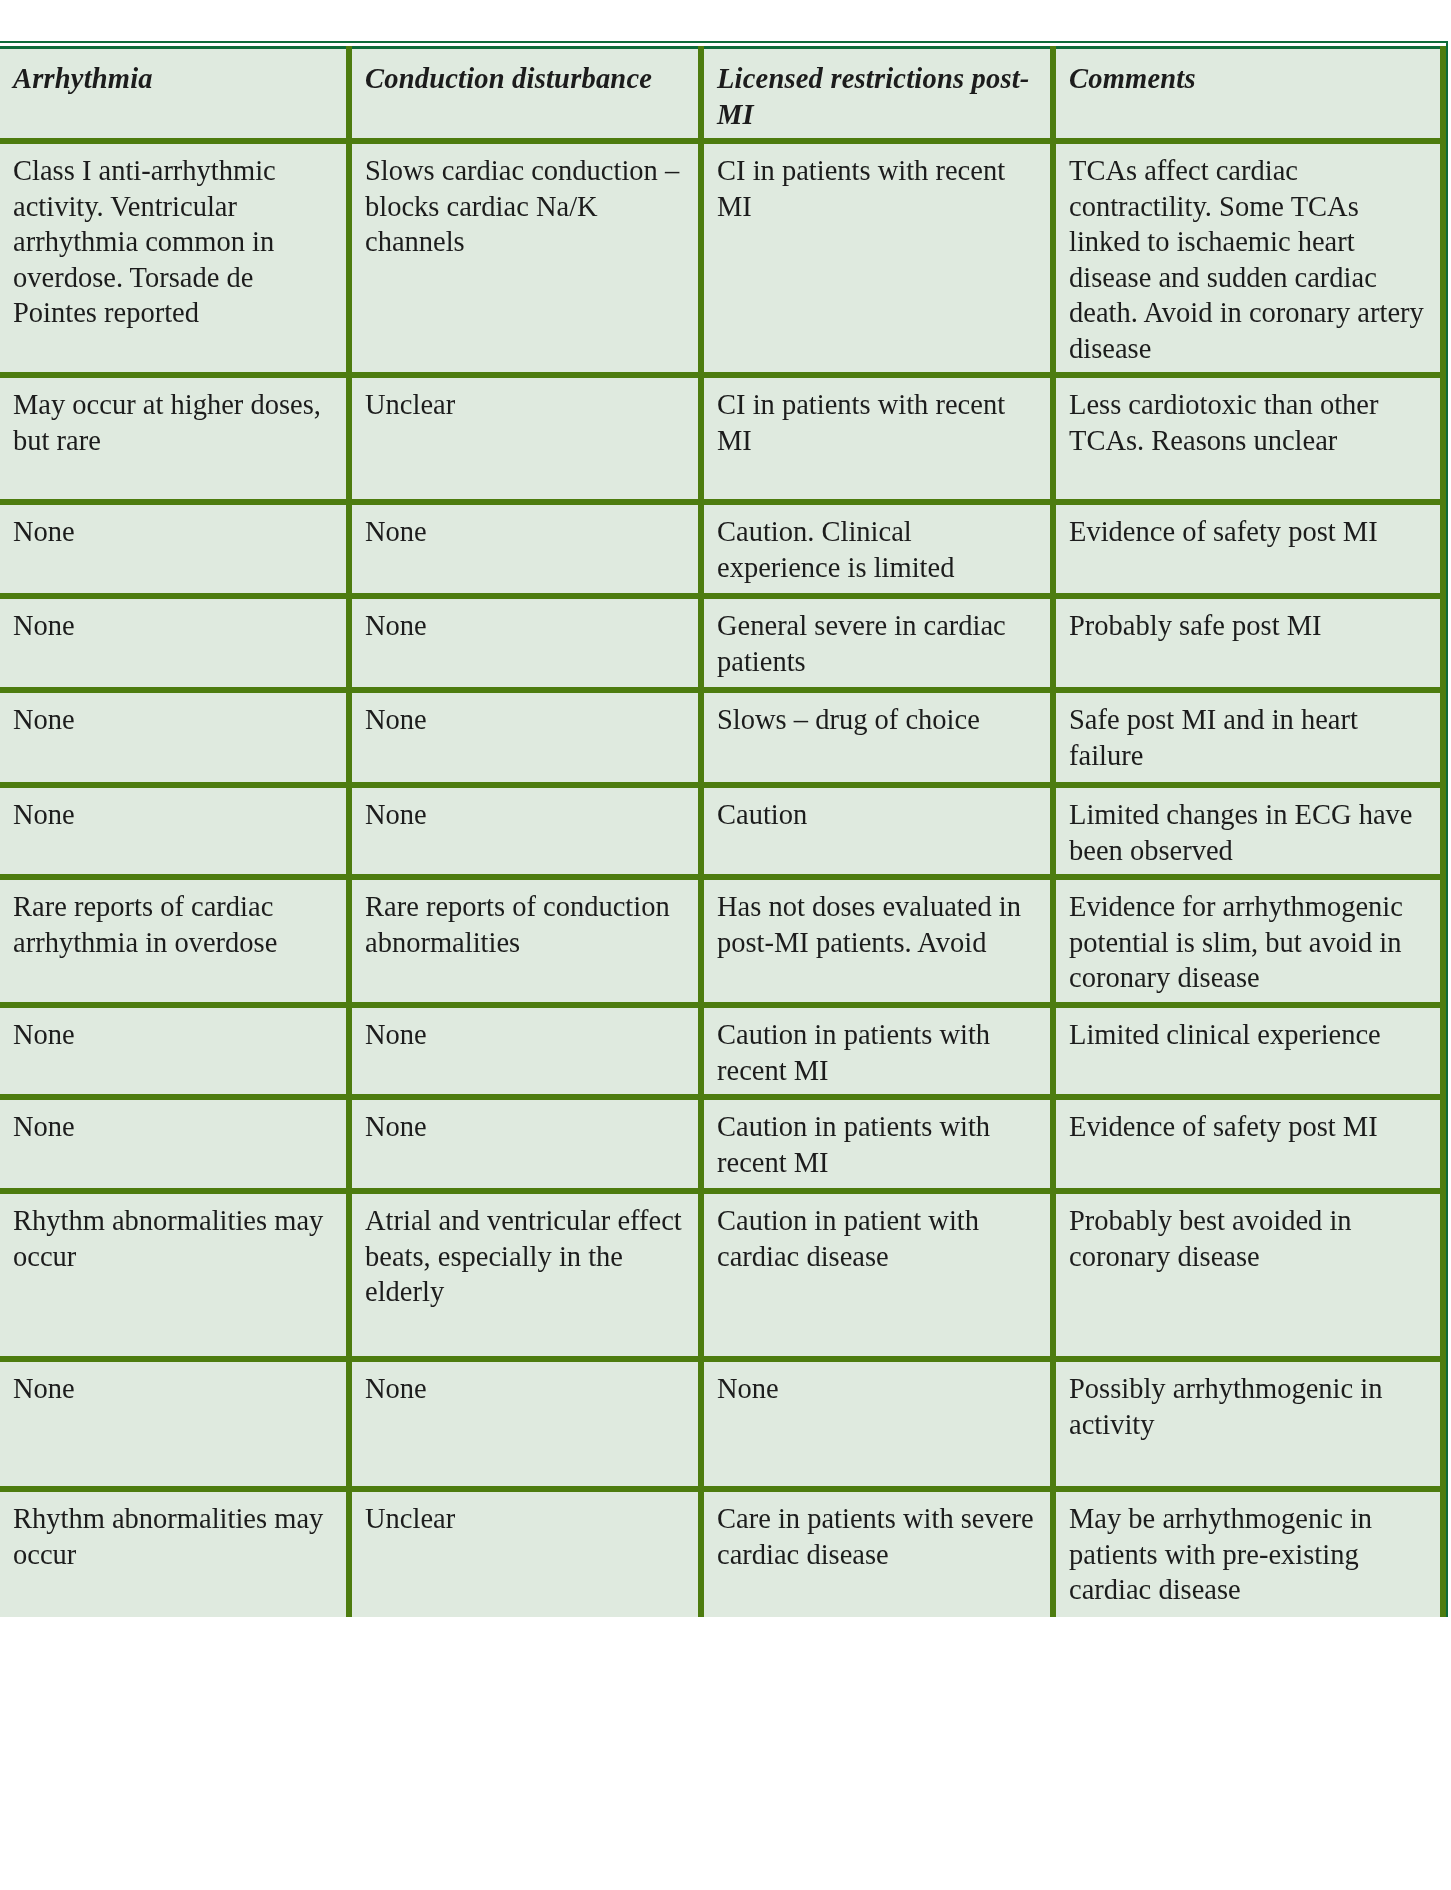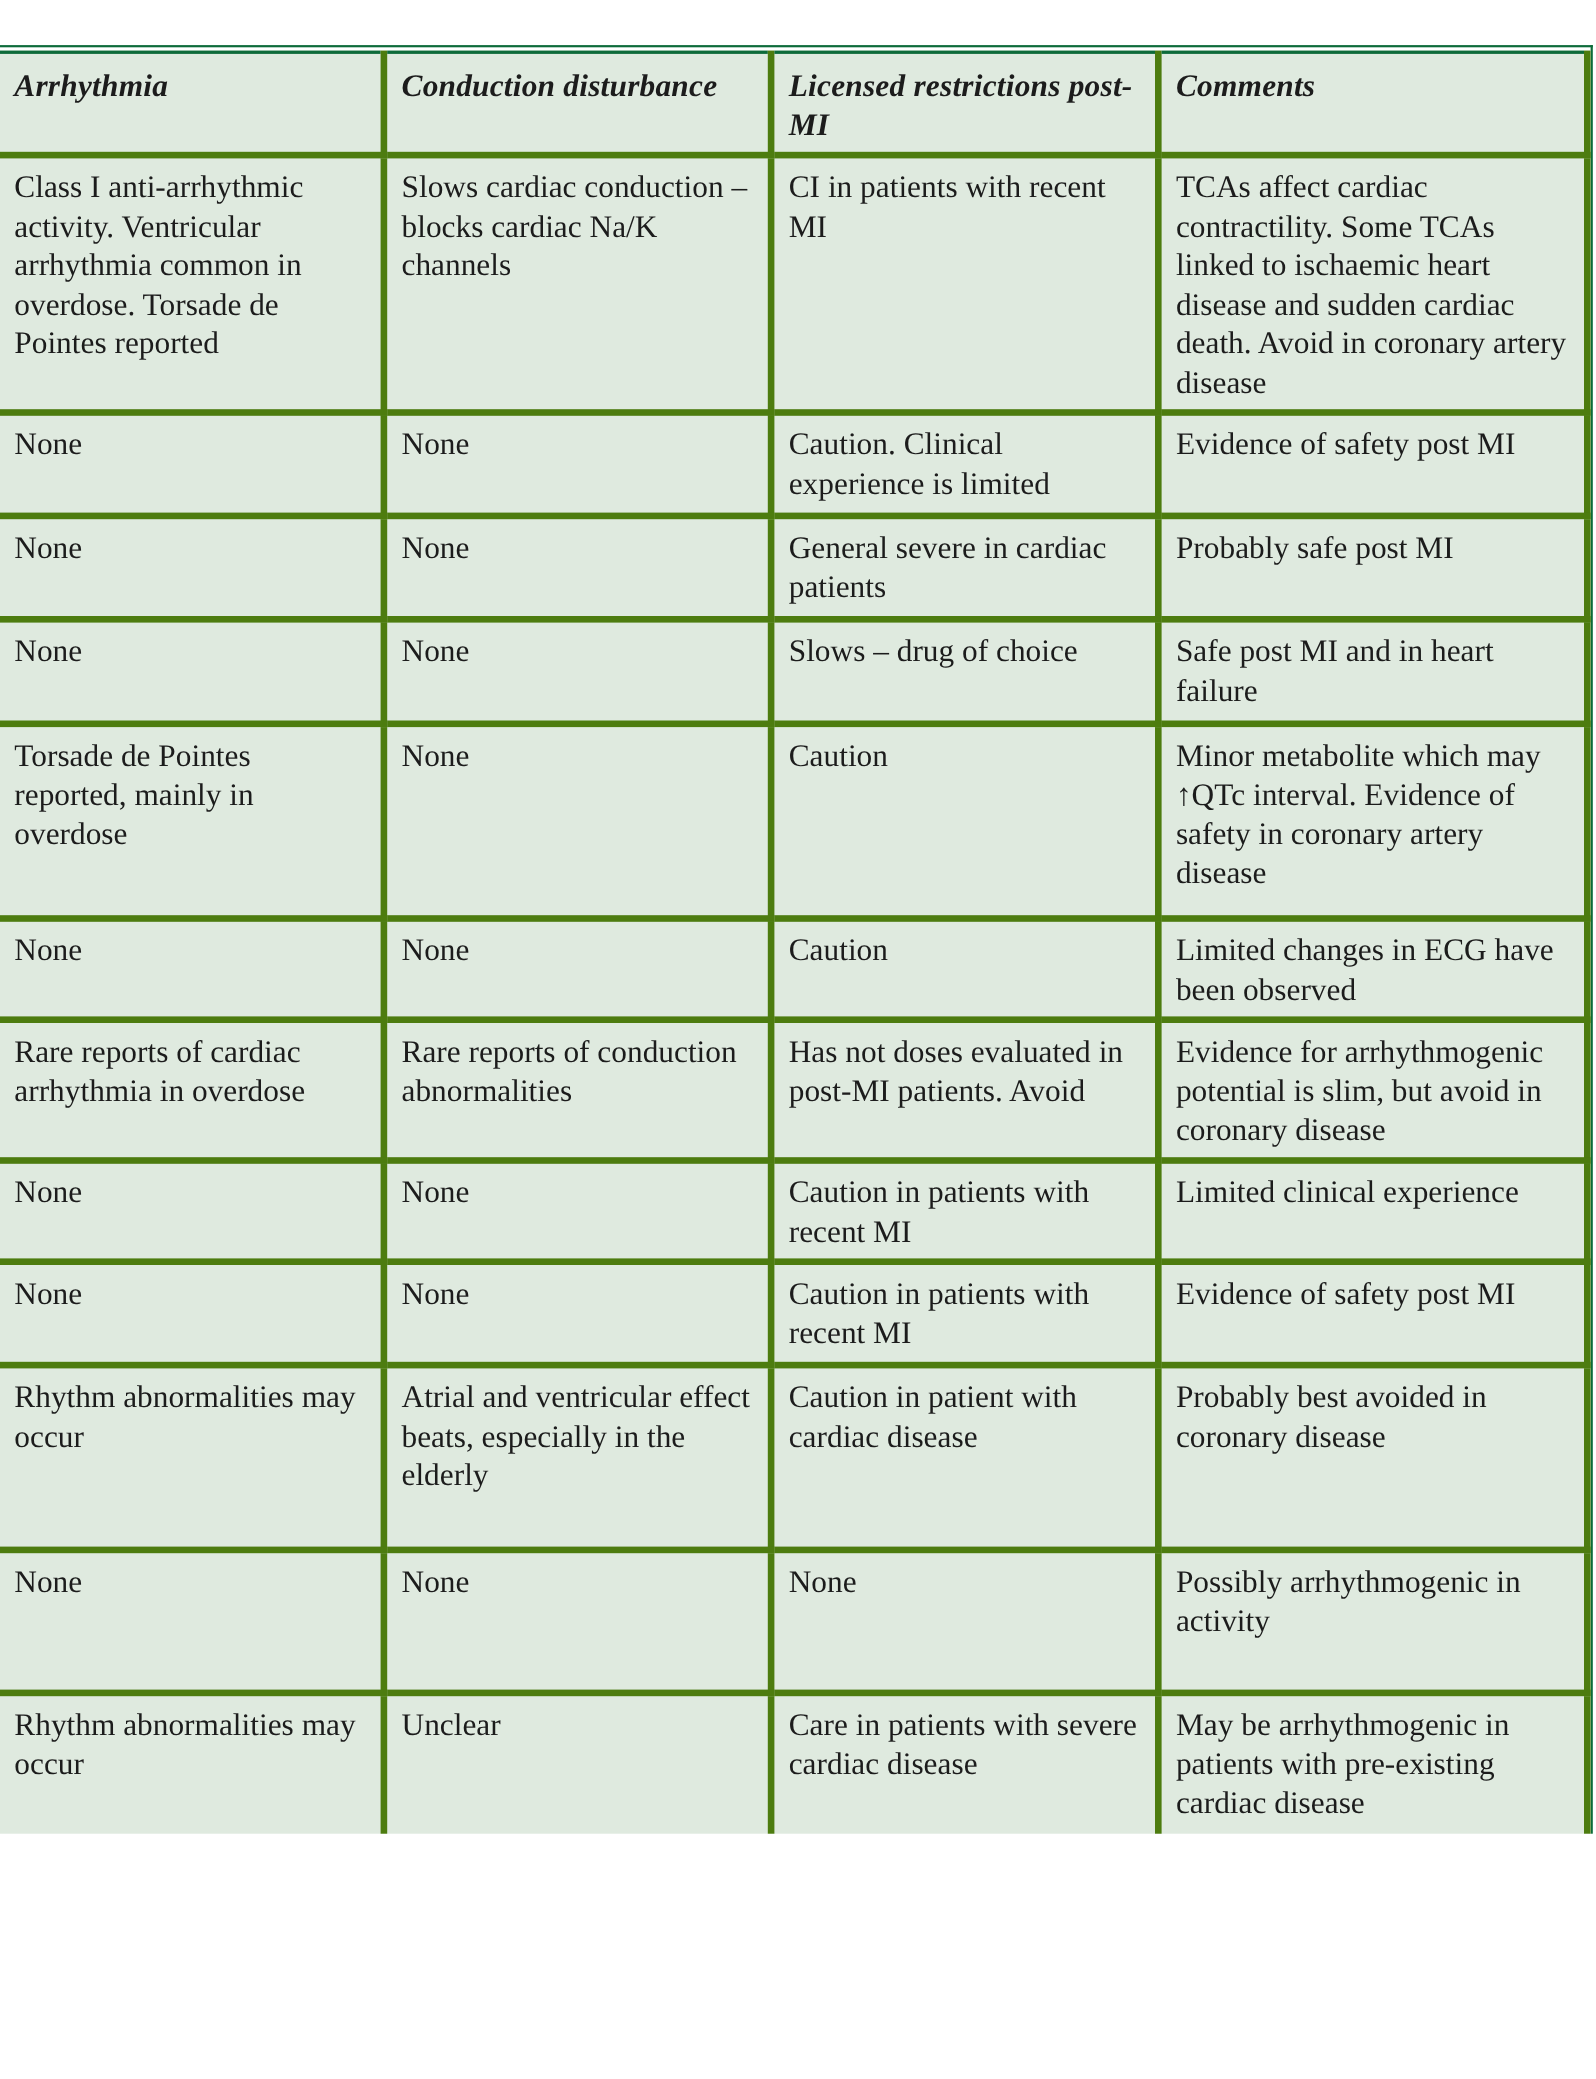--- a/index.html
+++ b/index.html
@@ -91,43 +91,43 @@
         <th>Comments</th>
       </tr>
     </thead>
     <tbody>
       <tr class="r1">
         <td>Class I anti-arrhythmic activity. Ventricular arrhythmia common in overdose. Torsade de Pointes reported</td>
         <td>Slows cardiac conduction – blocks cardiac Na/K channels</td>
         <td>CI in patients with recent MI</td>
         <td>TCAs affect cardiac contractility. Some TCAs linked to ischaemic heart disease and sudden cardiac death. Avoid in coronary artery disease</td>
       </tr>
+      <tr class="r2">
+        <td>May occur at higher doses, but rare</td>
+        <td>Unclear</td>
+        <td>CI in patients with recent MI</td>
+        <td>Less cardiotoxic than other TCAs. Reasons unclear</td>
+      </tr>
       <tr class="r4">
         <td>None</td>
         <td>None</td>
         <td>Caution. Clinical experience is limited</td>
         <td>Evidence of safety post MI</td>
       </tr>
       <tr class="r5">
         <td>None</td>
         <td>None</td>
         <td>General severe in cardiac patients</td>
         <td>Probably safe post MI</td>
       </tr>
       <tr class="r6">
         <td>None</td>
         <td>None</td>
         <td>Slows – drug of choice</td>
         <td>Safe post MI and in heart failure</td>
-      </tr>
-      <tr class="r7">
-        <td>Torsade de Pointes reported, mainly in overdose</td>
-        <td>None</td>
-        <td>Caution</td>
-        <td>Minor metabolite which may ↑QTc interval. Evidence of safety in coronary artery disease</td>
       </tr>
       <tr class="r8">
         <td>None</td>
         <td>None</td>
         <td>Caution</td>
         <td>Limited changes in ECG have been observed</td>
       </tr>
       <tr class="r9">
         <td>Rare reports of cardiac arrhythmia in overdose</td>
         <td>Rare reports of conduction abnormalities</td>

